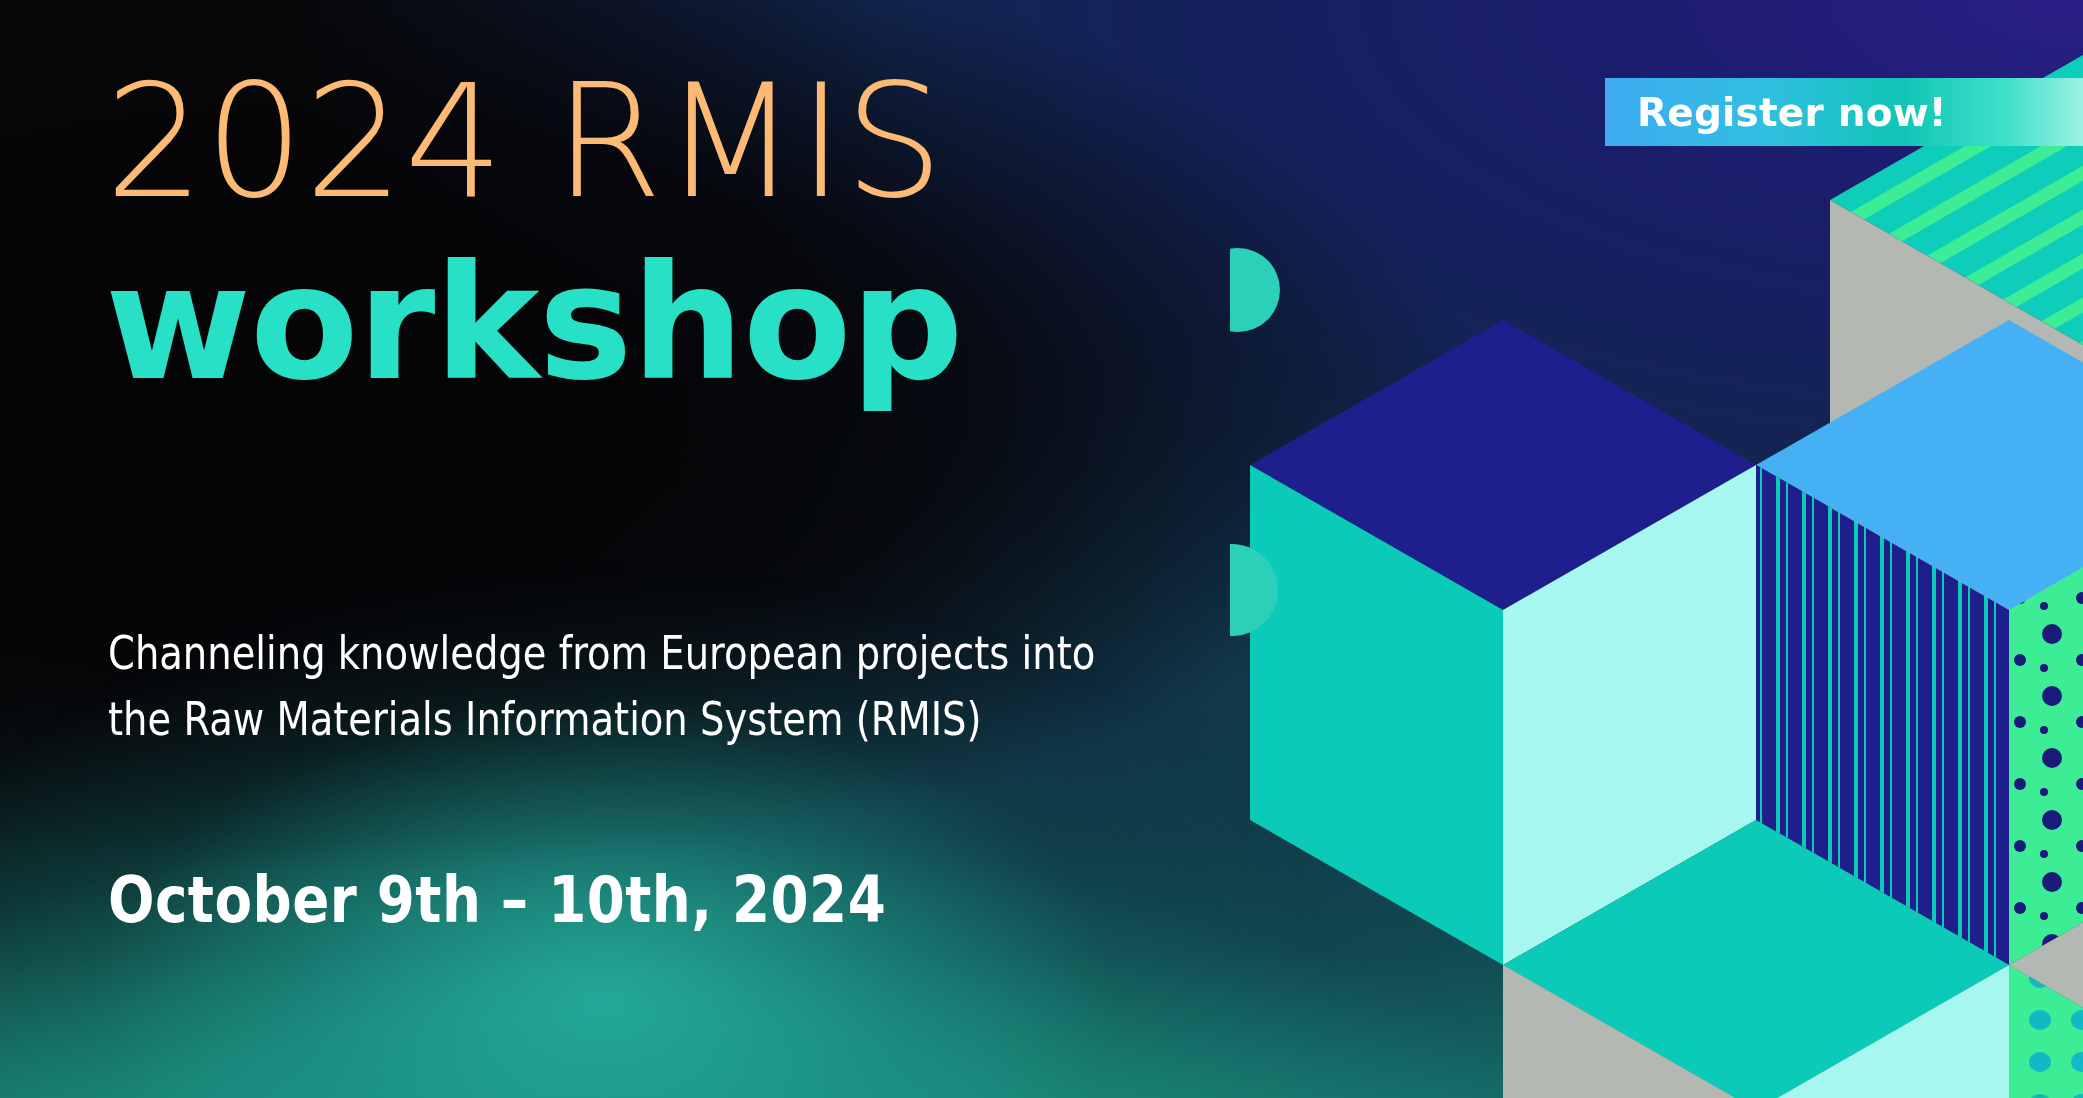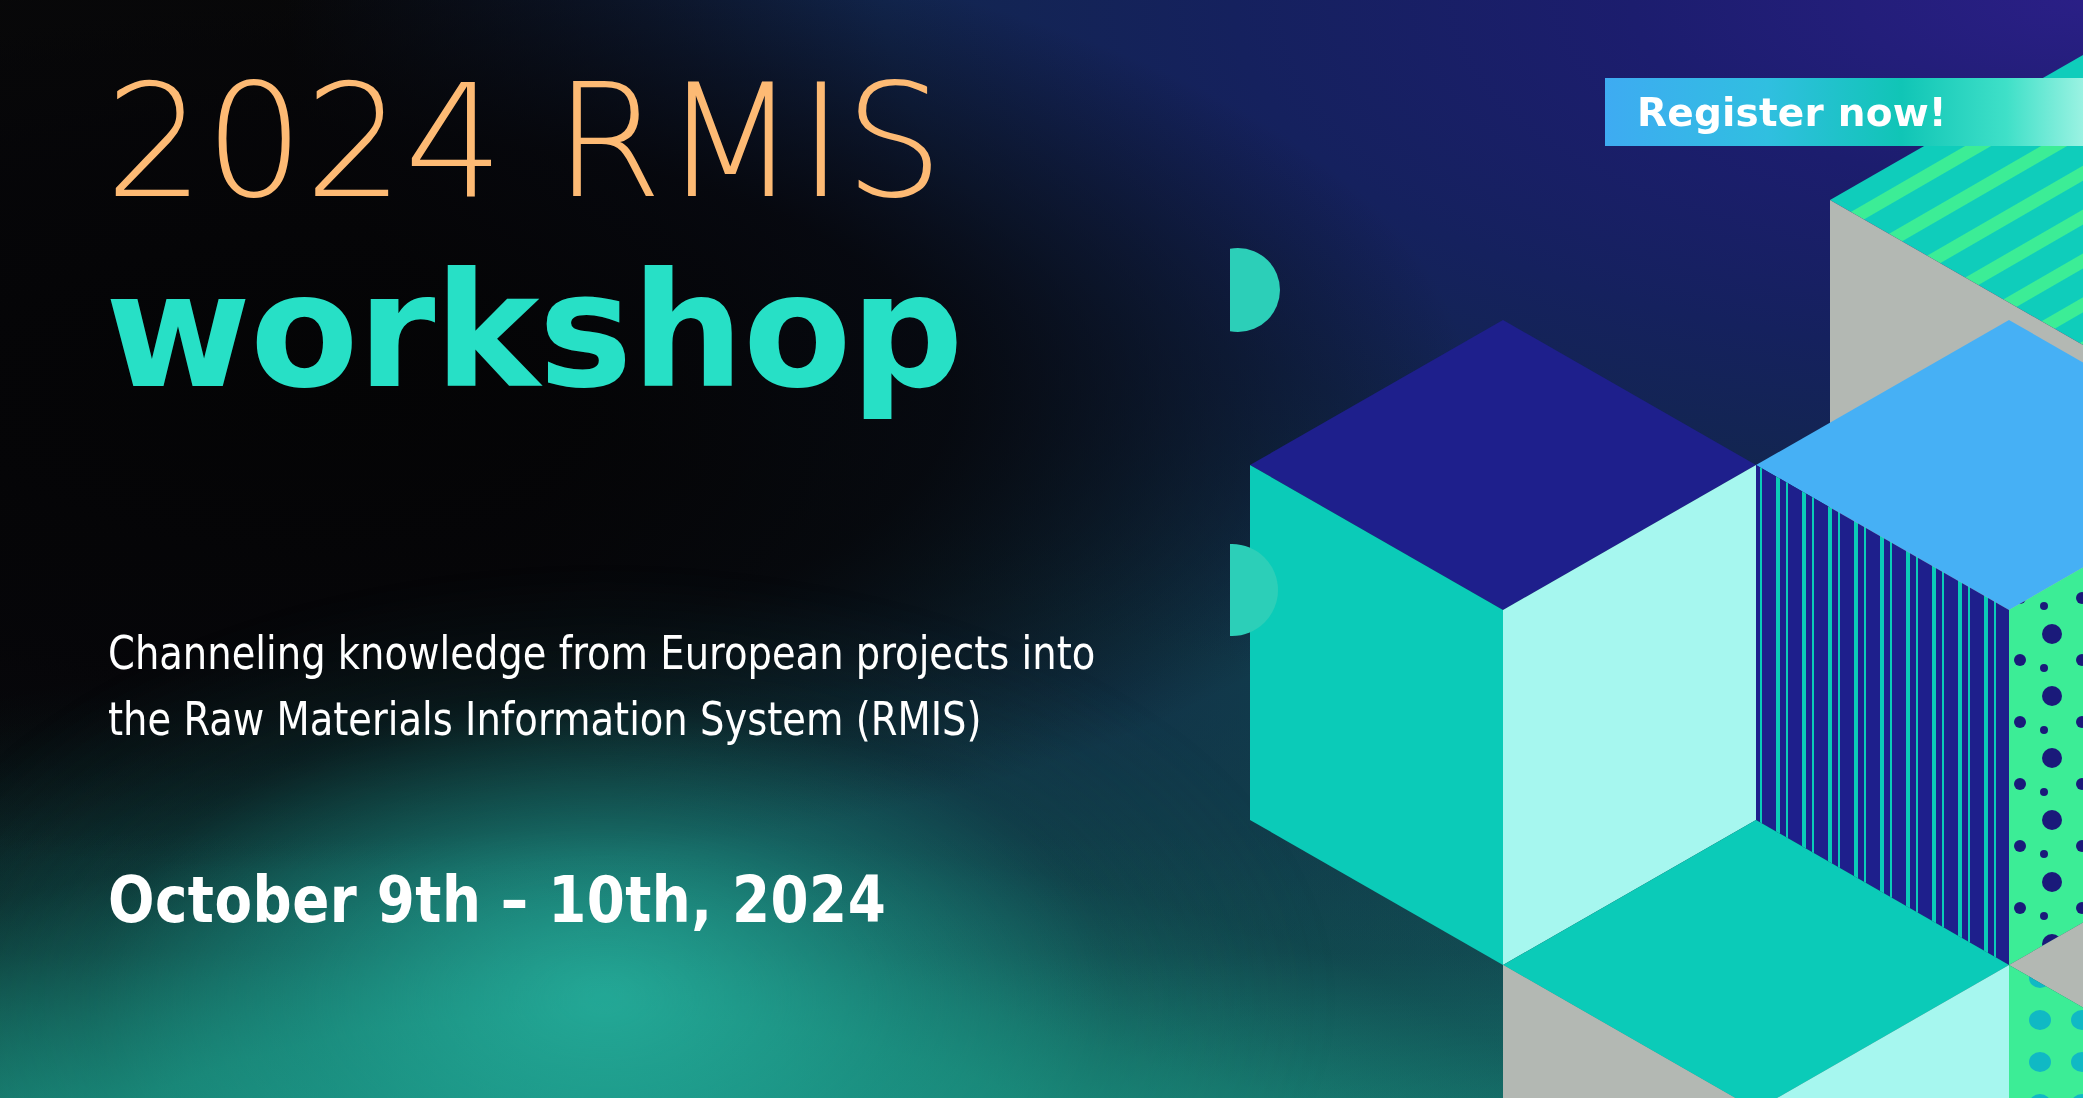--- a/index.html
+++ b/index.html
@@ -53,21 +53,21 @@
     position: absolute; left: 0; top: 64px;
     font-family: "DejaVu Sans", sans-serif;
     font-weight: 200;
     font-size: 156px;
     letter-spacing: 0.5px;
     line-height: 1;
     color: #fdba74;
     white-space: nowrap;
   }
   .title-line-2 {
-    position: absolute; left: 0; top: 252px;
+    position: absolute; left: 0; top: 244px;
     font-family: "DejaVu Sans", sans-serif;
     font-weight: 700;
     font-size: 158px;
     letter-spacing: -1px;
     line-height: 1;
     color: #27e0c6;
     white-space: nowrap;
   }
   .subtitle {
     position: absolute; left: 3px; top: 620px;

